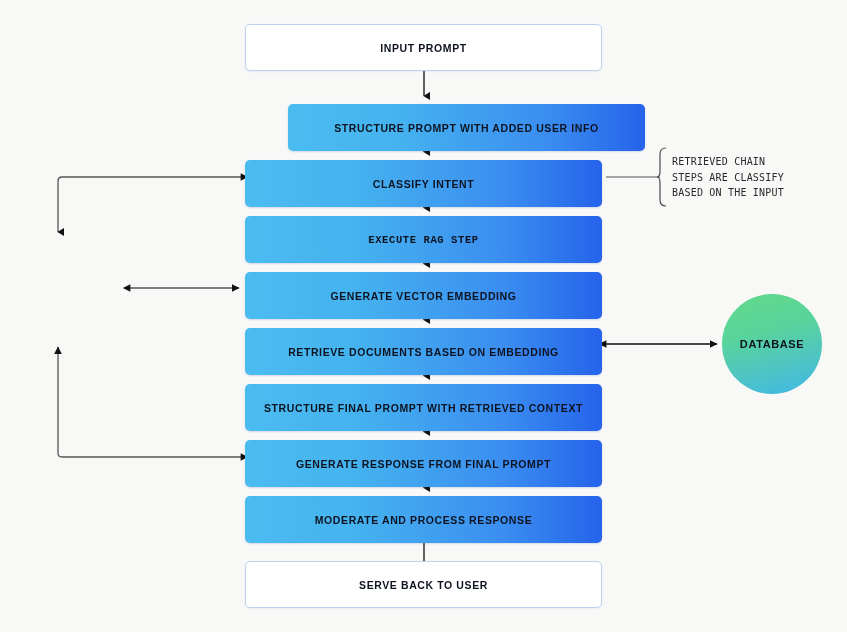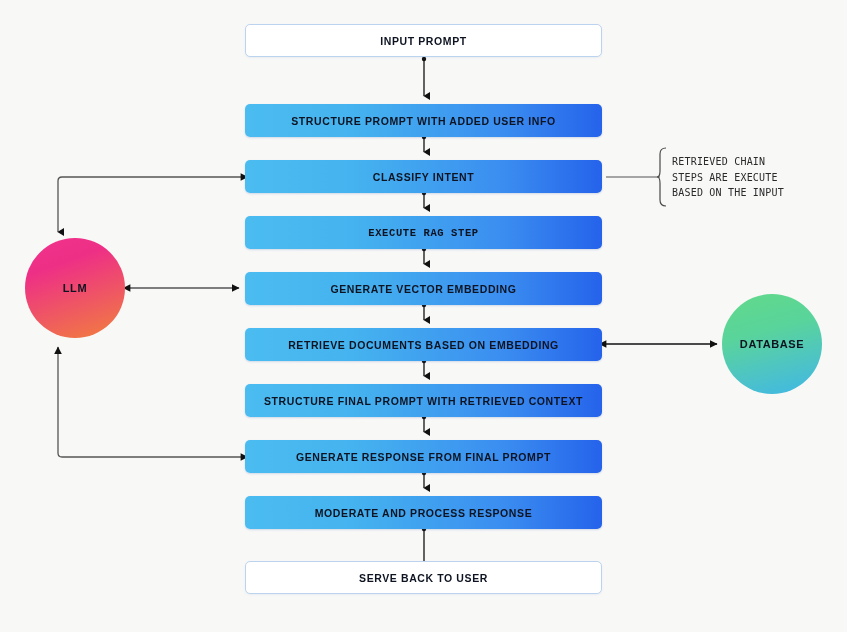--- a/index.html
+++ b/index.html
@@ -26,21 +26,21 @@
     width: 847px;
     height: 632px;
     pointer-events: none;
   }
 
   
   .node {
     position: absolute;
     left: 245px;
     width: 357px;
-    height: 33px;
+    height: 47px;
     border-radius: 5px;
     display: flex;
     align-items: center;
     justify-content: center;
     box-sizing: border-box;
   }
   .node .node-label {
     font-size: 10.5px;
     font-weight: bold;
     letter-spacing: 0.6px;
@@ -157,21 +157,21 @@
     <line x1="606" y1="344" x2="717" y2="344" stroke="#111111" stroke-width="1.3" marker-start="url(#arrow-start)" marker-end="url(#arrow-end)"></line>
 
     <line x1="606" y1="177" x2="660" y2="177" stroke="#8a8a8a" stroke-width="1.3"></line>
     <path d="M666,148 Q660,148 660,154 L660,171 Q660,177 657,177 Q660,177 660,183 L660,200 Q660,206 666,206" stroke="#4a4a4a" stroke-width="1.2" fill="none"></path>
   </svg>
 
   <div class="node outline" style="top:24px;">
     <span class="node-label">INPUT PROMPT</span>
   </div>
 
-  <div class="node gradient" style="top:104px;">
+  <div class="node gradient" style="top:104px;margin-left:43px;">
     <span class="node-label">STRUCTURE PROMPT WITH ADDED USER INFO</span>
   </div>
 
   <div class="node gradient" style="top:160px;">
     <span class="node-label">CLASSIFY INTENT</span>
   </div>
 
   <div class="node gradient" style="top:216px;font-family:Liberation Mono, monospace;">
     <span class="node-label">EXECUTE RAG STEP</span>
   </div>
@@ -193,27 +193,24 @@
   </div>
 
   <div class="node gradient" style="top:496px;">
     <span class="node-label">MODERATE AND PROCESS RESPONSE</span>
   </div>
 
   <div class="node outline" style="top:561px;">
     <span class="node-label">SERVE BACK TO USER</span>
   </div>
 
-  <div class="circle" id="llm-node">
-    <span class="circle-label">LLM</span>
-  </div>
 
   <div class="circle" id="database-node">
     <span class="circle-label">DATABASE</span>
   </div>
 
   <div id="annotation">
     <div class="ann-line">RETRIEVED CHAIN</div>
-    <div class="ann-line">STEPS ARE EXECUTE</div>
+    <div class="ann-line">STEPS ARE CLASSIFY</div>
     <div class="ann-line">BASED ON THE INPUT</div>
   </div>
 
 </div>
 
 </body></html>

